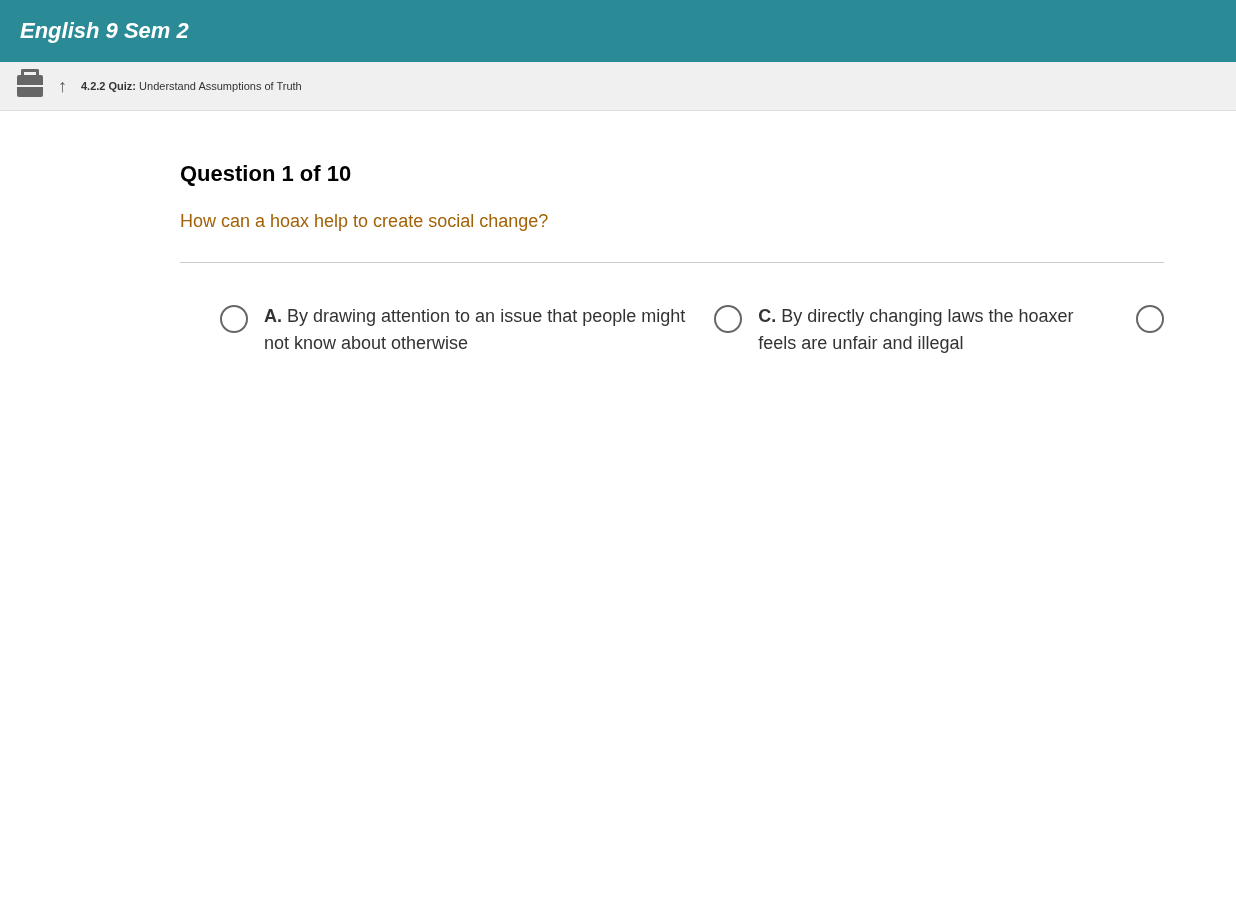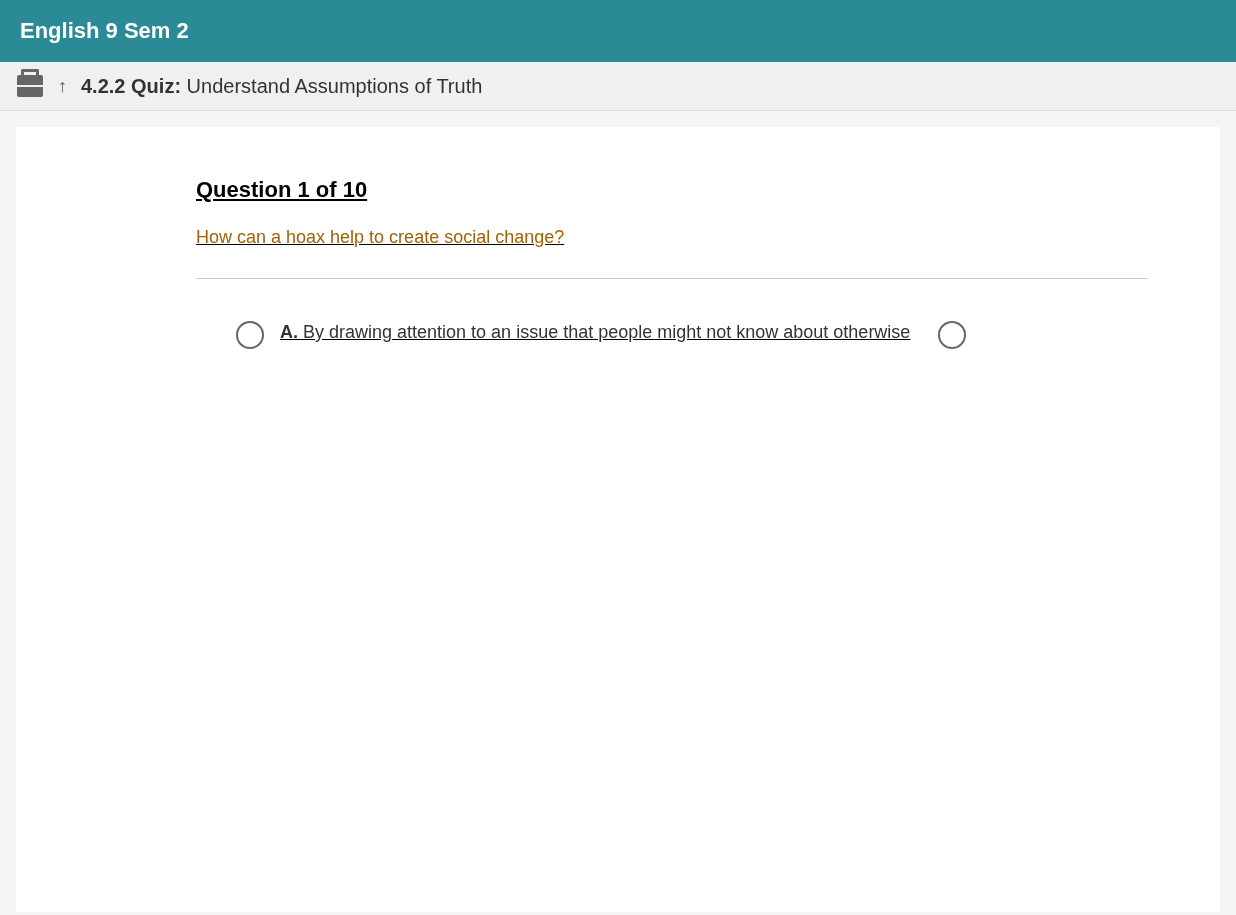--- a/index.html
+++ b/index.html
@@ -15,20 +15,21 @@
       min-height: 915px;
     }
 
     
     .top-header {
       background-color: #2a8a96;
       color: white;
       padding: 18px 20px;
       font-size: 22px;
       font-weight: bold;
+      font-style: italic;
     }
 
     
     .nav-bar {
       background: #f0f0f0;
       border-bottom: 1px solid #ddd;
       display: flex;
       align-items: center;
       padding: 10px 16px;
       gap: 14px;
@@ -77,35 +78,34 @@
     .nav-up-arrow {
       font-size: 18px;
       color: #555;
       cursor: pointer;
       display: flex;
       align-items: center;
       gap: 2px;
     }
 
     .nav-breadcrumb {
-      font-size: 20px;
+      font-size: 11px;
       color: #333;
     }
 
     .nav-breadcrumb .quiz-label {
       font-weight: bold;
     }
 
     
     .main-content {
       background: white;
-      margin: 16px;
+      margin: 0;
       padding: 50px 72px 60px 180px;
       min-height: calc(915px - 130px);
-      text-decoration: underline;
     }
 
     .question-header {
       font-size: 22px;
       font-weight: bold;
       margin-bottom: 24px;
     }
 
     .question-text {
       font-size: 18px;
@@ -199,20 +199,27 @@
 
     <li class="option-item">
       <div class="radio-circle"></div>
       <span class="option-label">
         <span class="letter">A.</span>
         By drawing attention to an issue that people might not know about otherwise
       </span>
     </li>
 
 
+    <li class="option-item">
+      <div class="radio-circle"></div>
+      <span class="option-label">
+        <span class="letter">C.</span>
+        By directly changing laws the hoaxer feels are unfair and illegal
+      </span>
+    </li>
 
     <li class="option-item">
       <div class="radio-circle"></div>
     </li>
 
   </ul>
 
 </div>
 
 <div class="submit-area">

